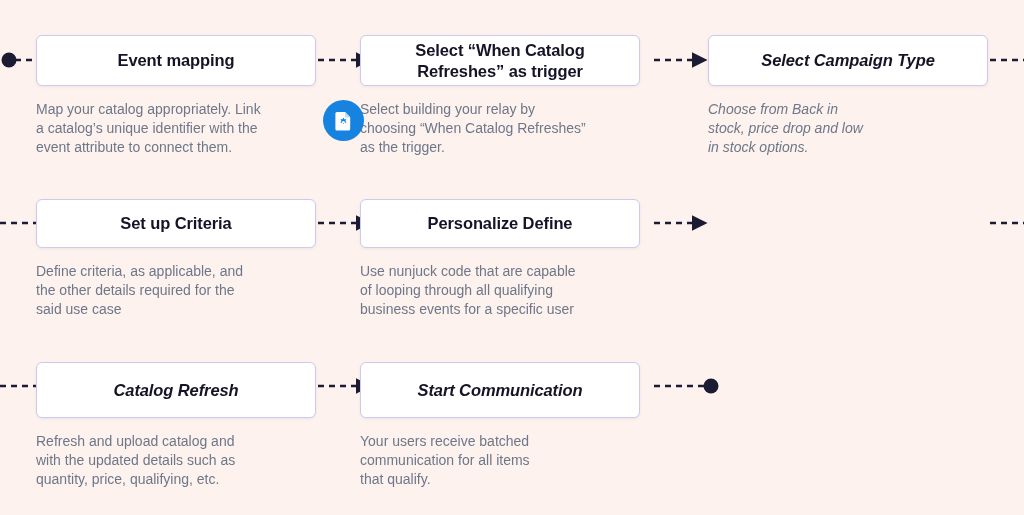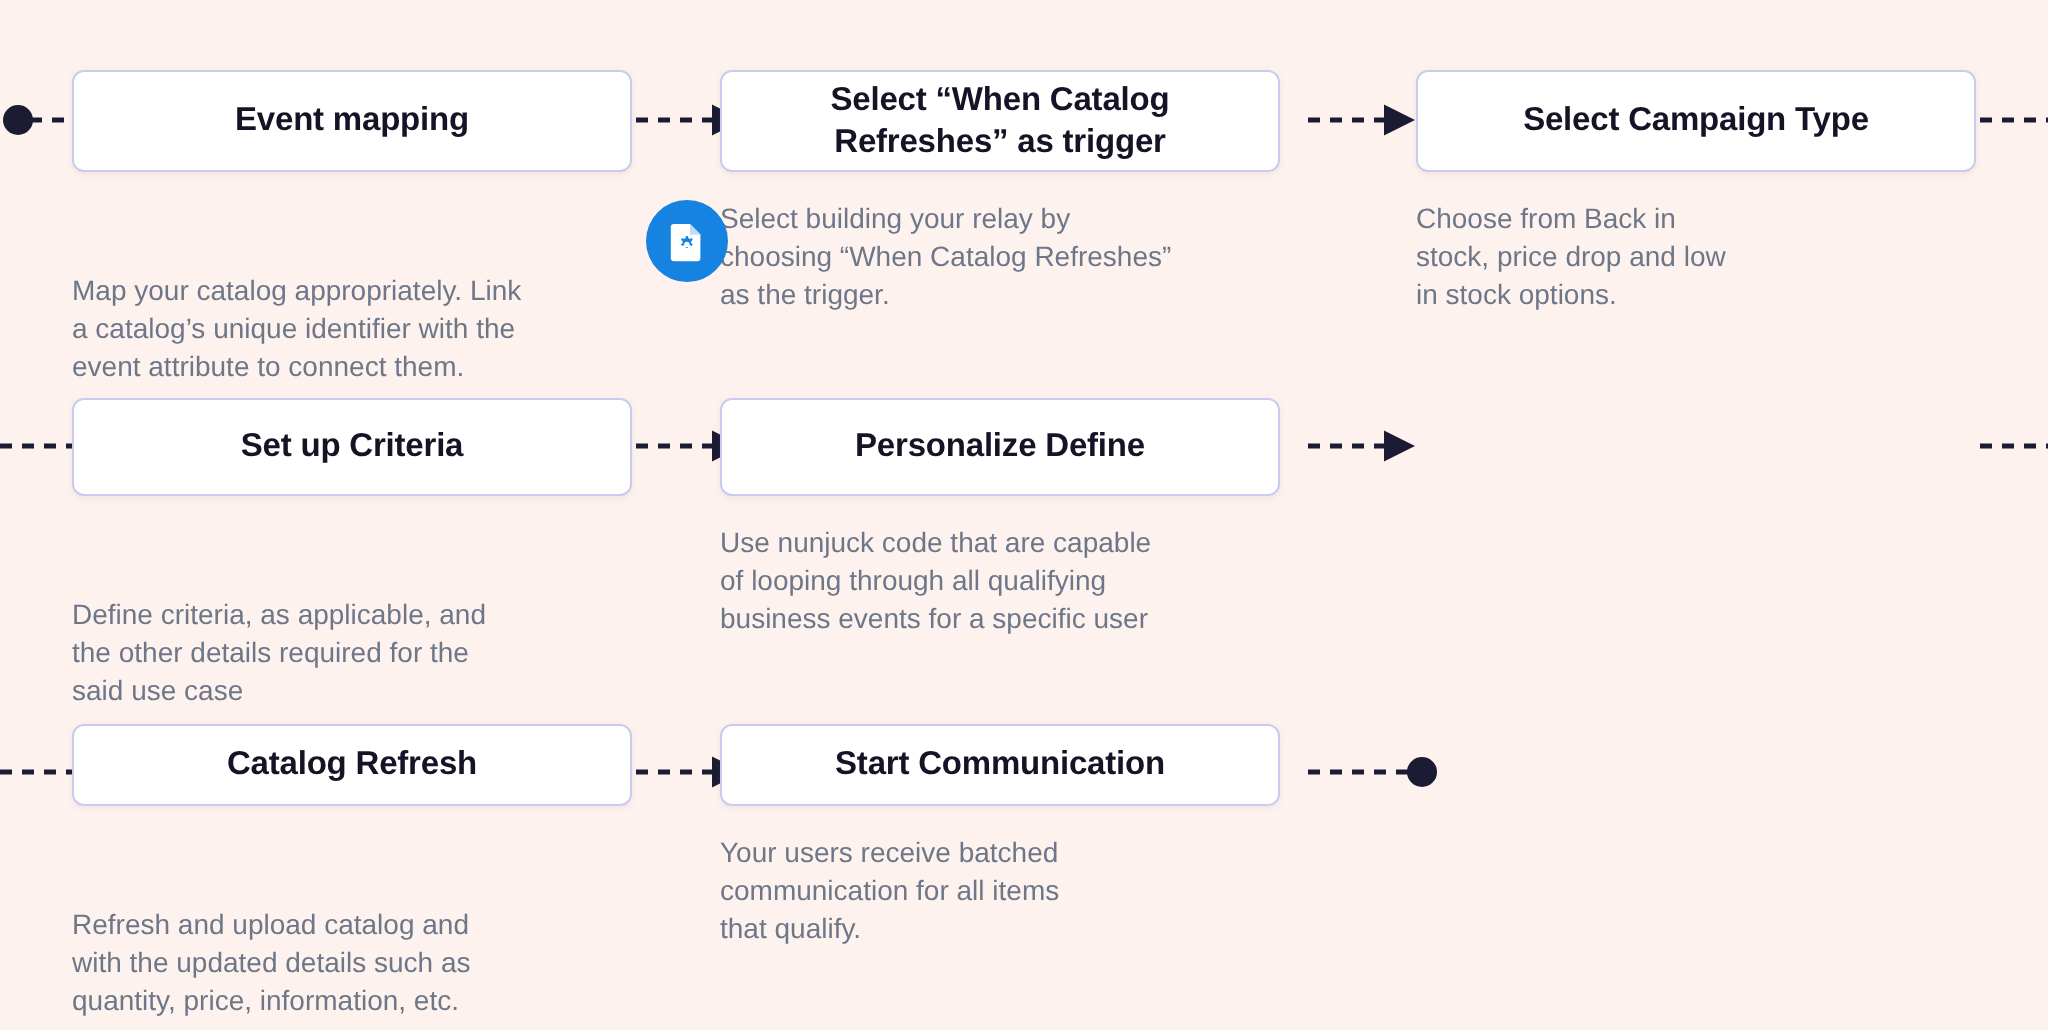--- a/index.html
+++ b/index.html
@@ -72,25 +72,25 @@
     width: 100%;
   }
 
   
   .r1 { top: 35px; }
   .r2 { top: 199px; }
   .r3 { top: 362px; }
 
   .r1 .node-box { height: 51px; }
   .r2 .node-box { height: 49px; }
-  .r3 .node-box { height: 41px; }
-
-  .c1 { left: 36px;  width: 280px; gap: 36px; }
+  .r3 .node-box { height: 56px; font-style: italic; }
+
+  .c1 { left: 36px;  width: 280px; }
   .c2 { left: 360px; width: 280px; }
-  .c3 { left: 708px; width: 280px; }
+  .c3 { left: 708px; width: 280px; font-style: italic; }
 
   
   .trigger-icon {
     position: absolute;
     left: 323px;
     top: 100px;
     width: 41px;
     height: 41px;
     border-radius: 50%;
     background: #1683E0;
@@ -188,21 +188,21 @@
 
   <div class="node r2 c3">
   </div>
 
   <div class="node r3 c1">
     <div class="node-box">
       <div class="node-title">Catalog Refresh</div>
     </div>
     <div class="node-desc">Refresh and upload catalog and
 with the updated details such as
-quantity, price, information, etc.</div>
+quantity, price, qualifying, etc.</div>
   </div>
 
   <div class="node r3 c2">
     <div class="node-box">
       <div class="node-title">Start Communication</div>
     </div>
     <div class="node-desc">Your users receive batched
 communication for all items
 that qualify.</div>
   </div>

